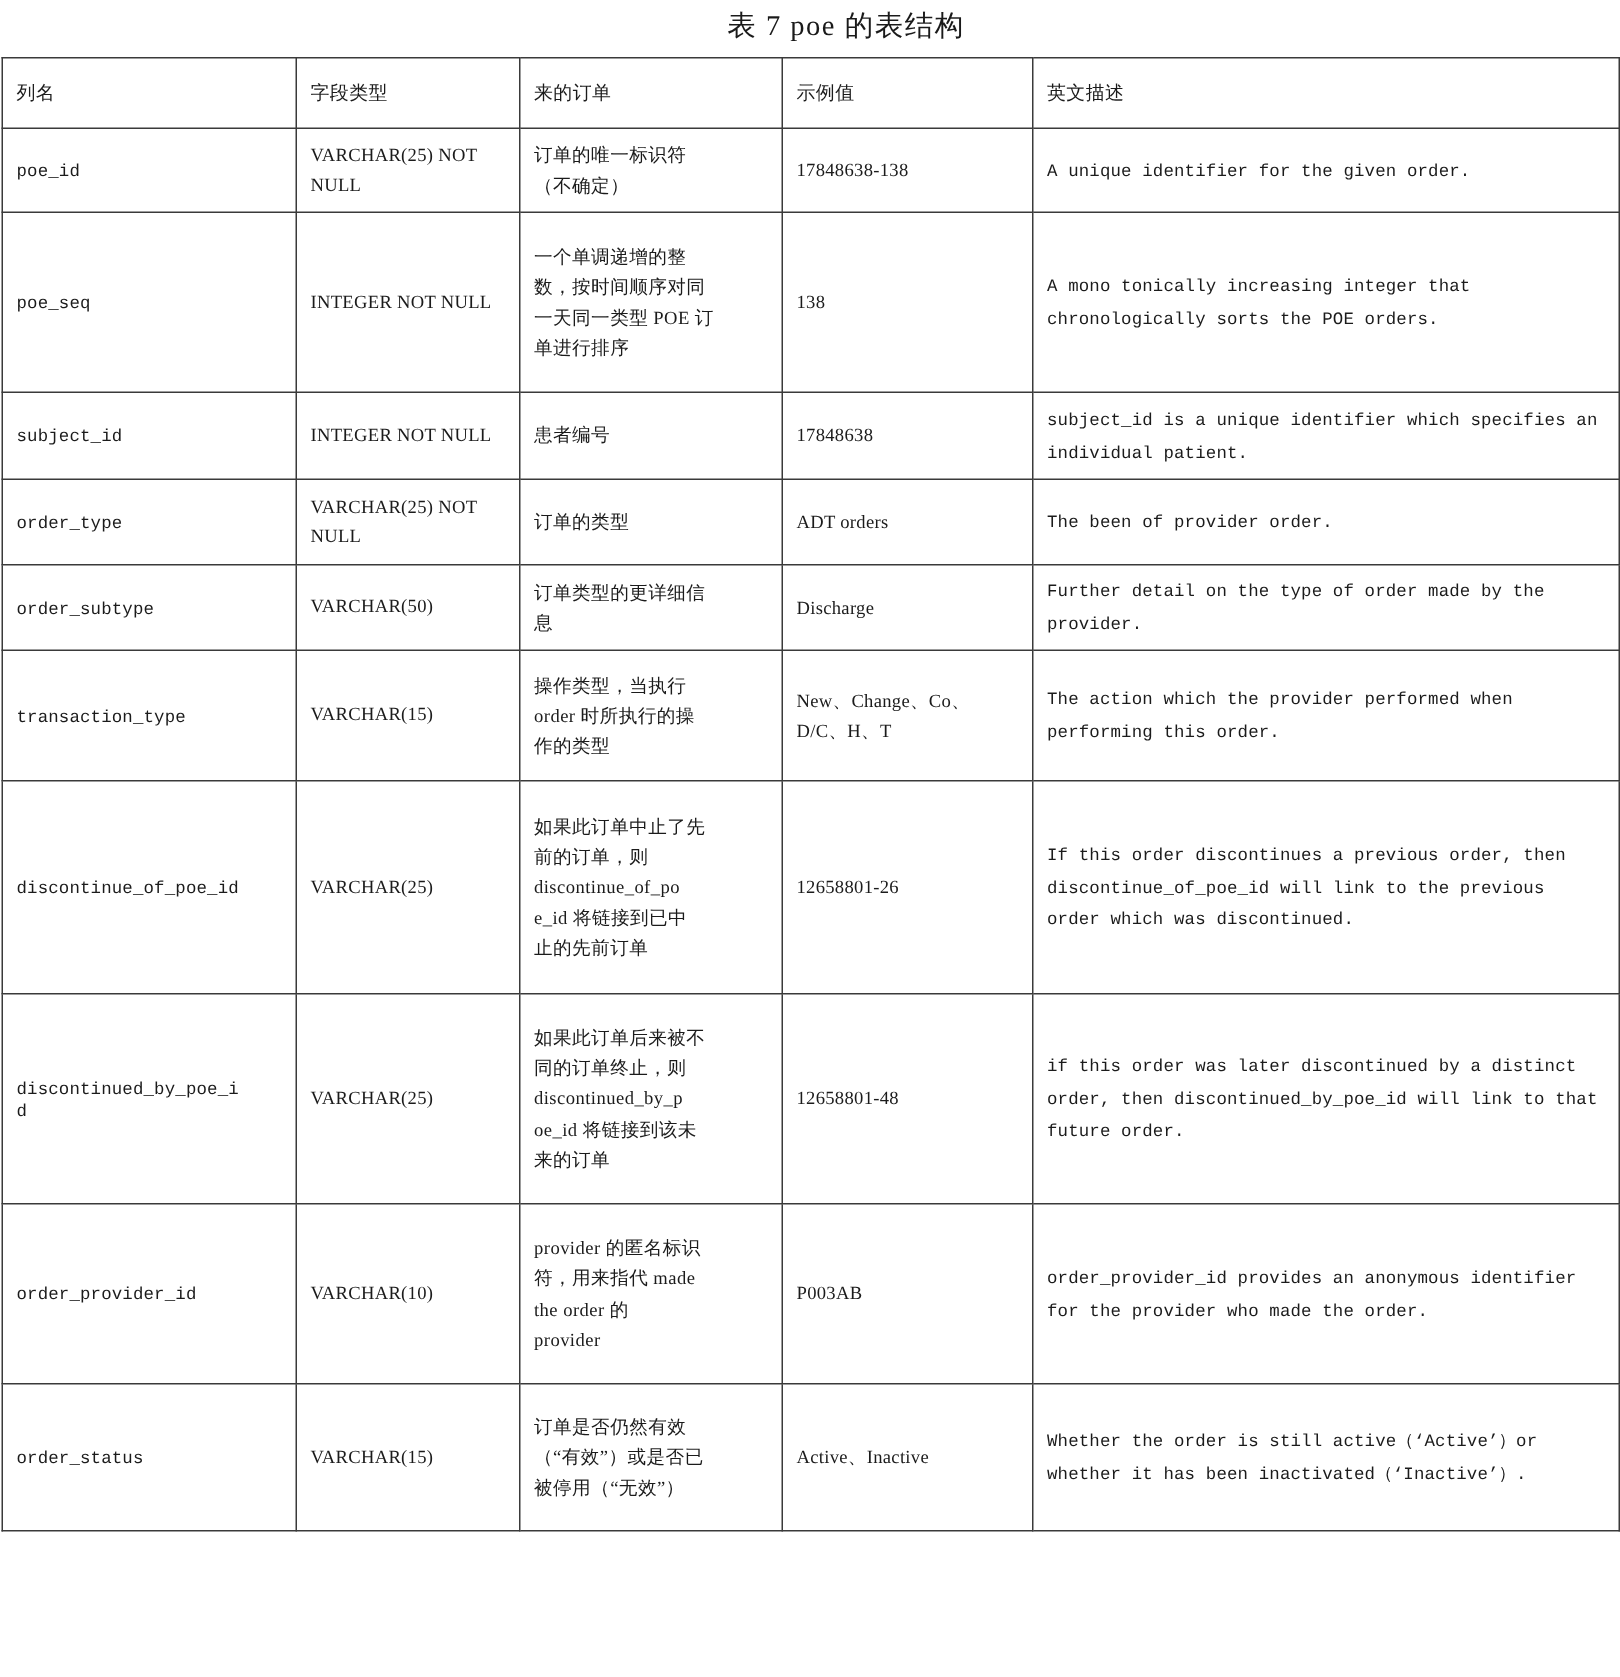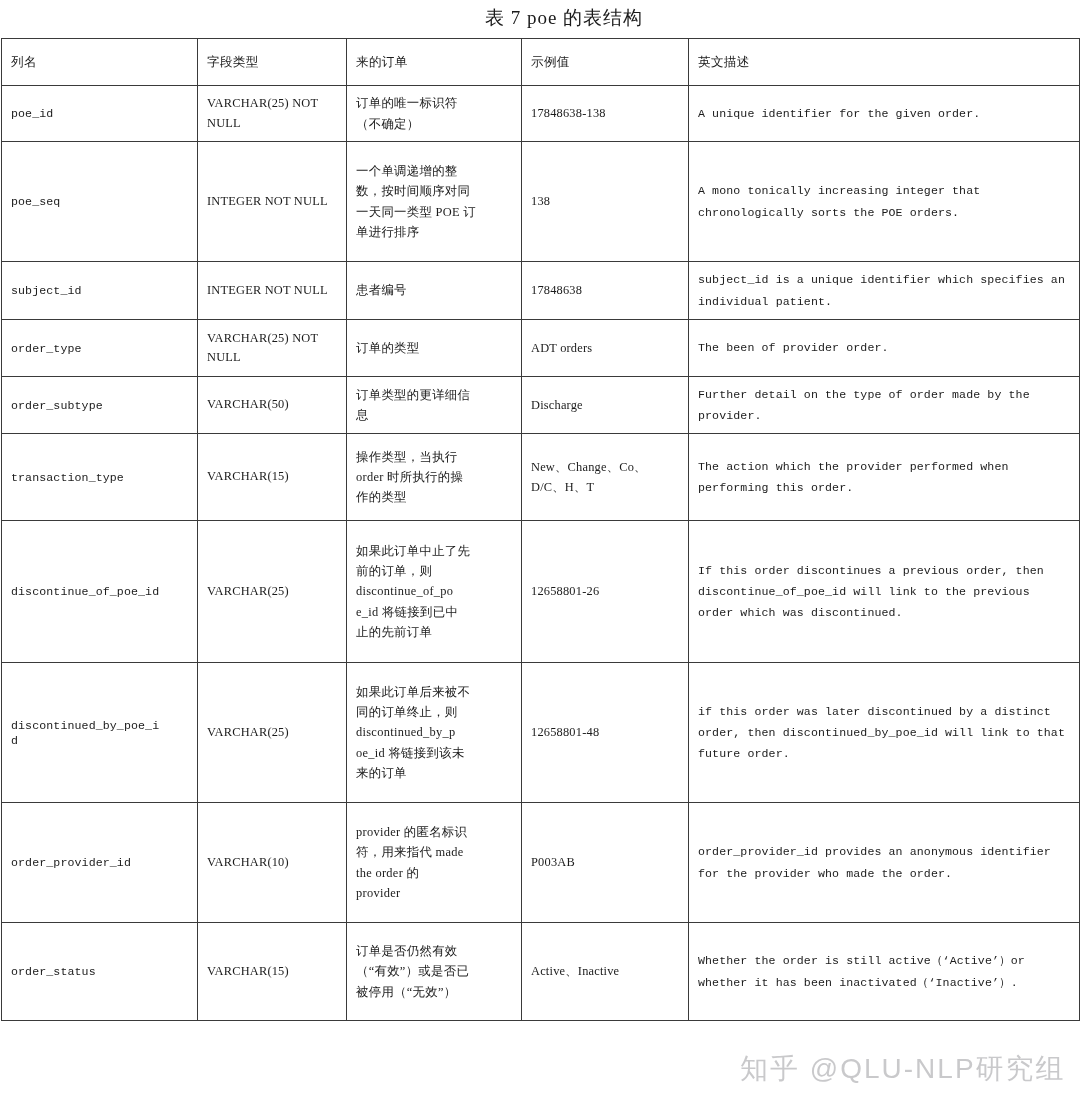--- a/index.html
+++ b/index.html
@@ -259,15 +259,14 @@
         <td class="col-desc cn"><span class="cellv">订单是否仍然有效
 （“有效”）或是否已
 被停用（“无效”）</span></td>
         <td class="col-ex"><span class="cellv serif-code">Active、Inactive</span></td>
         <td class="col-en"><span class="cellv mono">Whether the order is still active（‘Active’）or whether it has been inactivated（‘Inactive’）.</span></td>
       </tr>
 
     </tbody>
   </table>
 
-  <div class="watermark">知乎 @QLU-NLP研究组</div>
 
 </div>
 
 </body></html>

